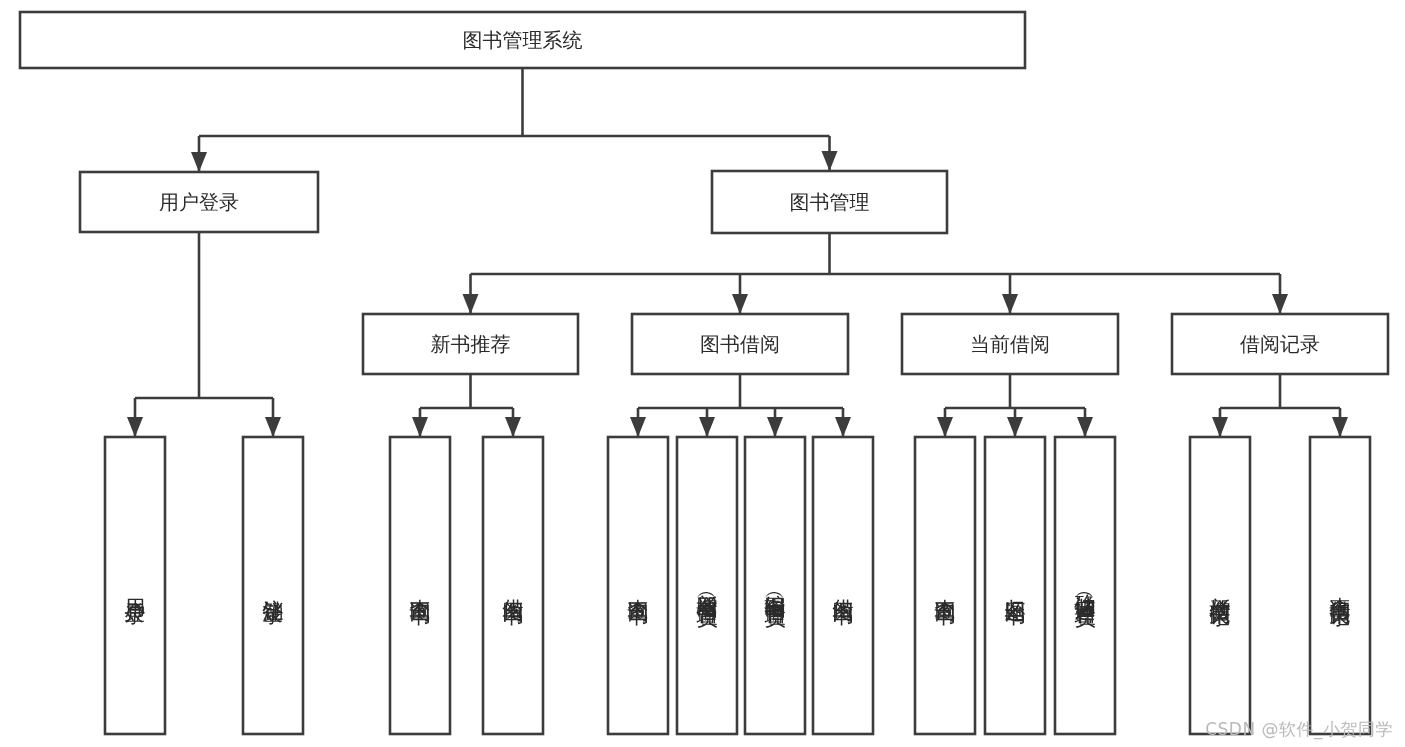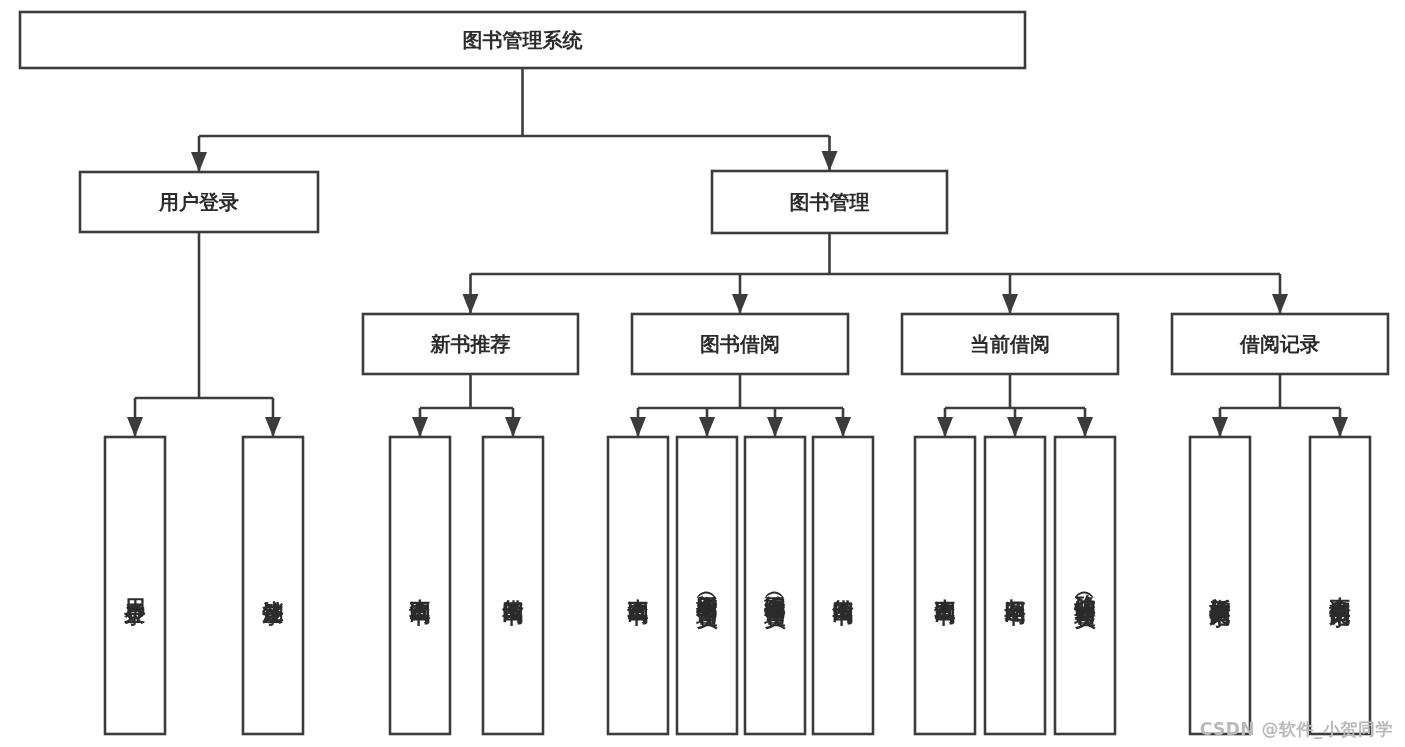--- a/index.html
+++ b/index.html
@@ -10,21 +10,20 @@
   body {
     width: 1405px;
     height: 747px;
     font-family: "DejaVu Sans", "Liberation Sans", sans-serif;
     overflow: hidden;
   }
   #diagram-root {
     position: relative;
     width: 1405px;
     height: 747px;
-    font-weight: bold;
   }
   svg#flow {
     position: absolute;
     top: 0;
     left: 0;
     width: 1405px;
     height: 747px;
   }
   .node-box {
     fill: #ffffff;

